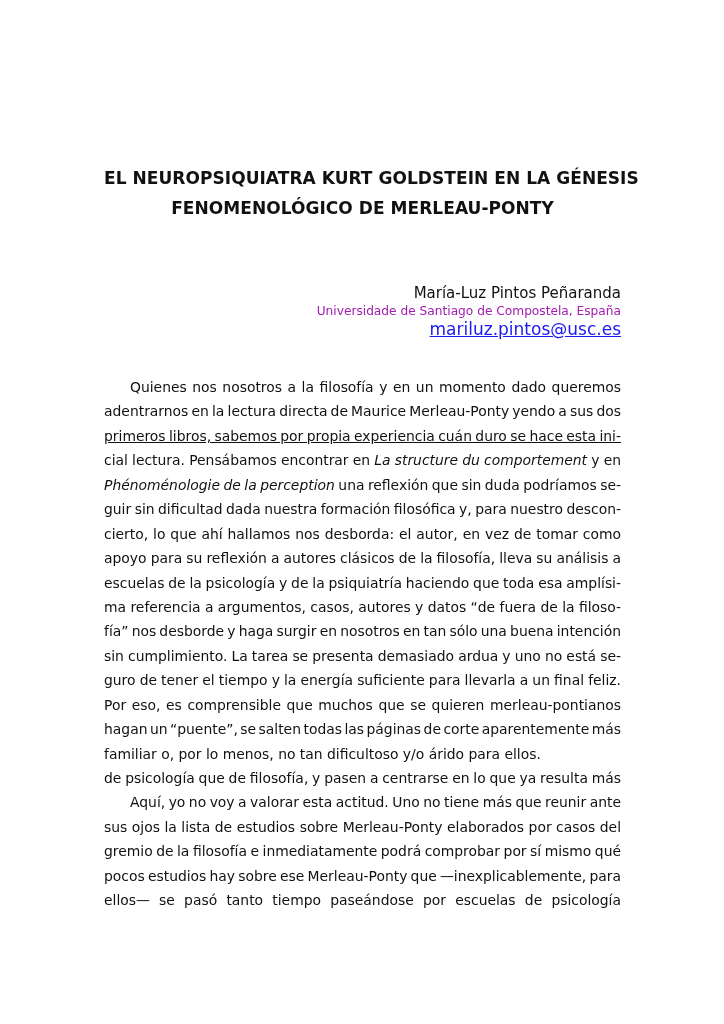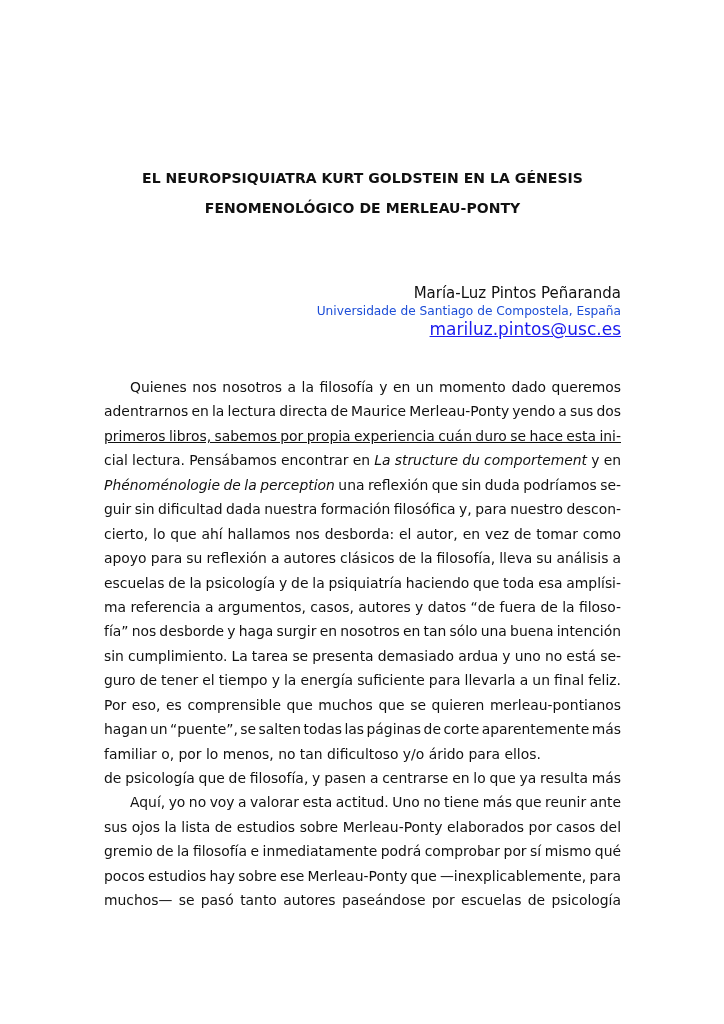--- a/index.html
+++ b/index.html
@@ -24,42 +24,42 @@
   }
   .title-block {
     position: absolute;
     left: 104px;
     width: 517px;
     top: 164px;
     text-align: center;
   }
   .title-line {
     font-weight: bold;
-    font-size: 14px;
+    font-size: 17px;
     line-height: 29.5px;
     letter-spacing: 0.05px;
     white-space: nowrap;
     color: #111111;
   }
   .author-block {
     position: absolute;
     right: 103px;
     top: 283px;
     text-align: right;
   }
   .author-name {
     font-size: 15px;
     line-height: 20px;
     color: #111111;
     white-space: nowrap;
   }
   .affiliation {
     font-size: 12.2px;
     line-height: 17px;
-    color: #1d4ed8;
+    color: #a21caf;
     white-space: nowrap;
   }
   .email {
     font-size: 17px;
     line-height: 17px;
     color: #1a1aee;
     text-decoration: underline;
     white-space: nowrap;
     display: inline-block;
   }
@@ -128,17 +128,17 @@
       <span class="line" style="display: block; word-spacing: 0px;"><span style="white-space: nowrap; word-spacing: -1.92898px;"><span>hagan un “puente”, se salten todas las páginas de corte aparentemente más</span></span></span>
       <span class="line last" style="display: block; word-spacing: 0px;"><span style="white-space: nowrap;"><span>familiar o, por lo menos, no tan dificultoso y/o árido para ellos.</span></span></span>
       <span class="line" style="display: block; word-spacing: 0px;"><span style="white-space: nowrap; word-spacing: -0.594866px;"><span>de psicología que de filosofía, y pasen a centrarse en lo que ya resulta más</span></span></span>
     </div>
 
     <div class="para">
       <span class="line indent" style="display: block; word-spacing: 0px;"><span style="white-space: nowrap; word-spacing: -0.929688px;"><span>Aquí, yo no voy a valorar esta actitud. Uno no tiene más que reunir ante</span></span></span>
       <span class="line" style="display: block; word-spacing: 0px;"><span style="white-space: nowrap; word-spacing: 0px;"><span>sus ojos la lista de estudios sobre Merleau-Ponty elaborados por casos del</span></span></span>
       <span class="line" style="display: block; word-spacing: 0px;"><span style="white-space: nowrap; word-spacing: -0.919034px;"><span>gremio de la filosofía e inmediatamente podrá comprobar por sí mismo qué</span></span></span>
       <span class="line" style="display: block; word-spacing: 0px;"><span style="white-space: nowrap; word-spacing: -1.20703px;"><span>pocos estudios hay sobre ese Merleau-Ponty que —inexplicablemente, para</span></span></span>
-      <span class="line" style="display: block; word-spacing: 0px;"><span style="white-space: nowrap; word-spacing: 0px;"><span>muchos— se pasó tanto autores paseándose por escuelas de psicología</span></span></span>
+      <span class="line" style="display: block; word-spacing: 0px;"><span style="white-space: nowrap; word-spacing: 0px;"><span>ellos— se pasó tanto tiempo paseándose por escuelas de psicología</span></span></span>
     </div>
   </div>
 
 </div>
 
 </body></html>

